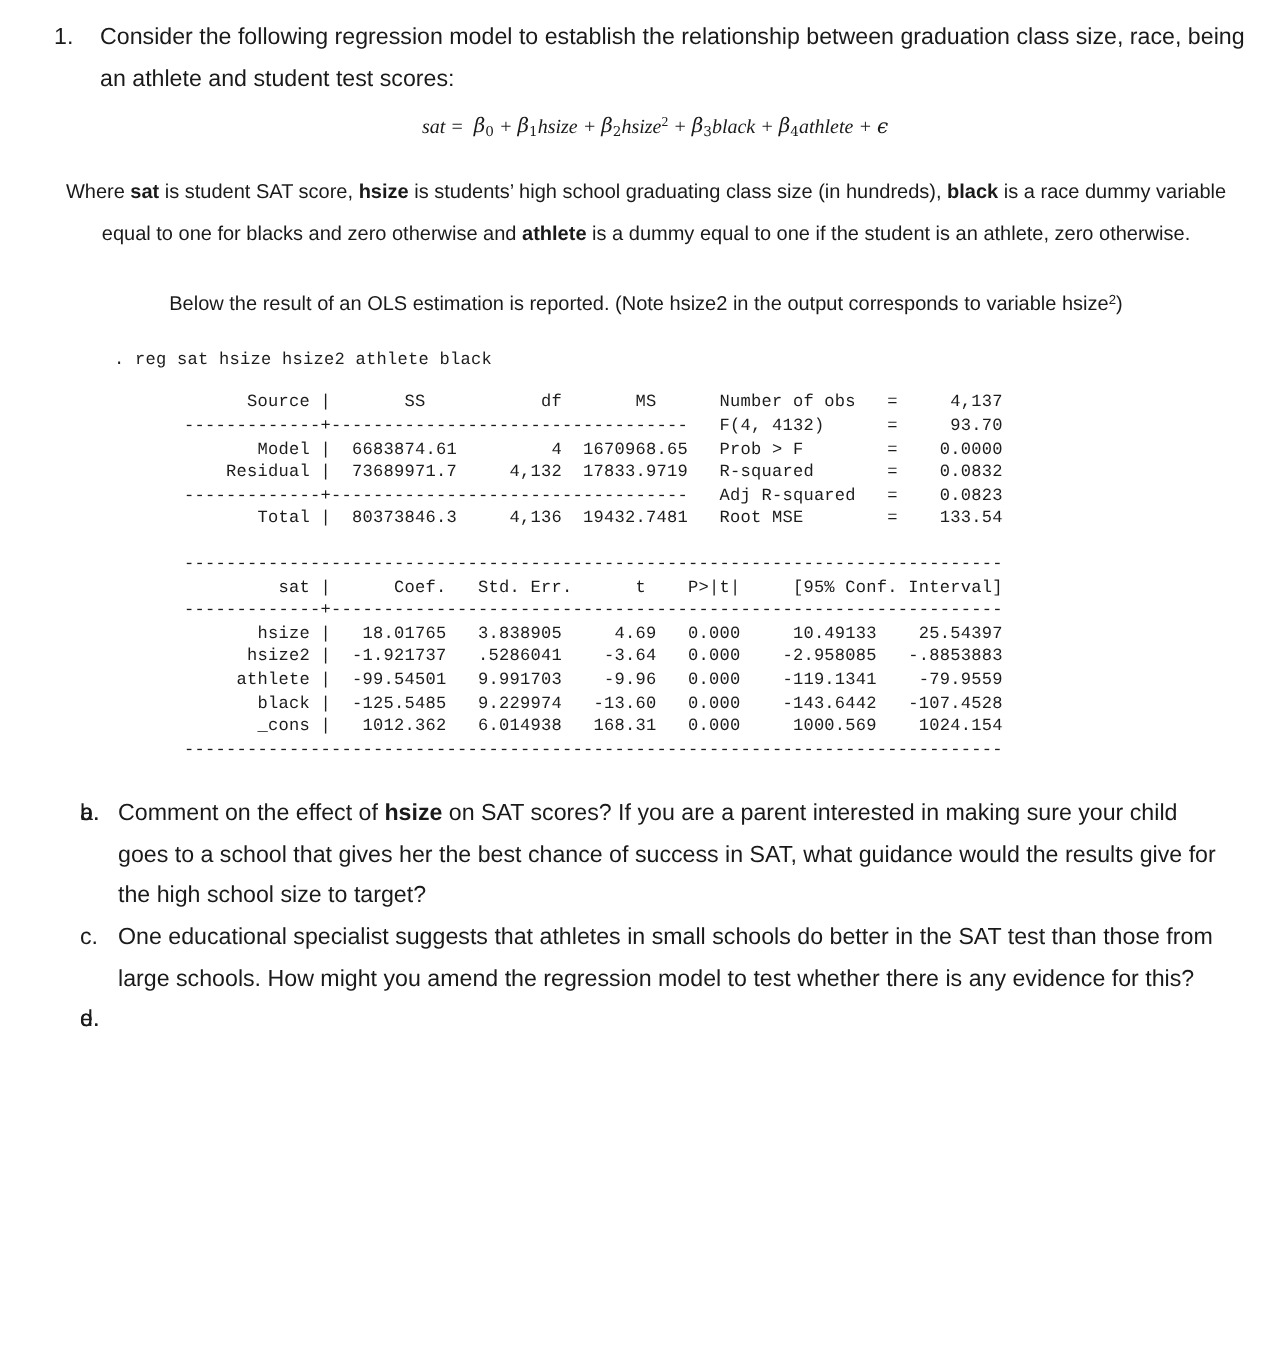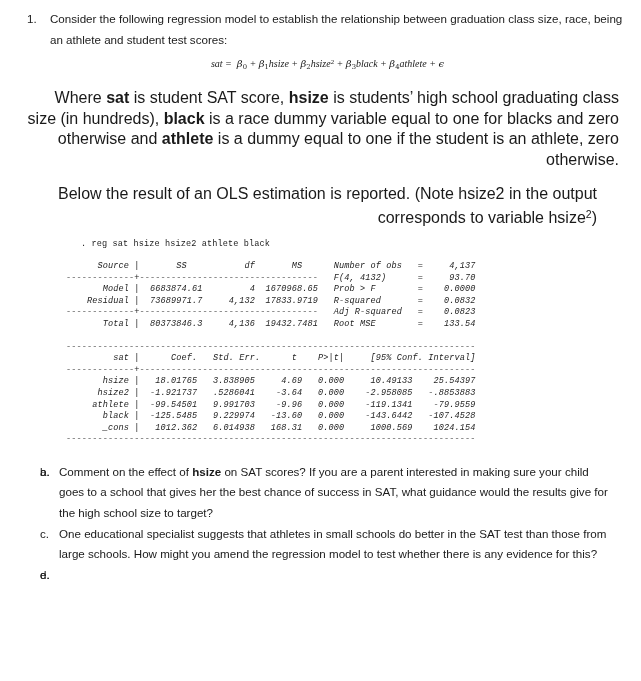--- a/index.html
+++ b/index.html
@@ -59,26 +59,26 @@
   }
   .equation sup {
     font-size: 0.68em;
     vertical-align: 0.48em;
     font-style: normal;
   }
   .eq-eps { font-family: "DejaVu Serif", serif; font-style: italic; }
 
   
   .para {
-    font-size: 16px;
+    font-size: 10px;
     line-height: 20.6px;
     margin-top: 11px;
     padding-left: 27px;
     padding-right: 22px;
-    text-align: right;
+    text-align: center;
   }
   .para b { font-weight: bold; }
 
   .para-indent {
     padding-left: 49px;
     padding-right: 44px;
     margin-top: 13px;
   }
   .para-indent sup {
     font-size: 0.66em;
@@ -89,26 +89,25 @@
   .stata {
     font-family: "Liberation Mono", "DejaVu Sans Mono", monospace;
     font-size: 8.55px;
     line-height: 11.55px;
     white-space: pre;
     color: #1c1c1c;
     letter-spacing: 0.12px;
   }
   .stata-cmd {
     margin-top: 11px;
-    padding-left: 81px;
+    padding-left: 57px;
   }
   .stata-block {
     margin-top: 10px;
-    padding-left: 66px;
-    font-style: italic;
+    padding-left: 92px;
   }
   .stata-gap { height: 11.55px; }
 
   
   .sub-list {
     margin-top: 16px;
   }
   .sub-item {
     position: relative;
     padding-left: 59px;

